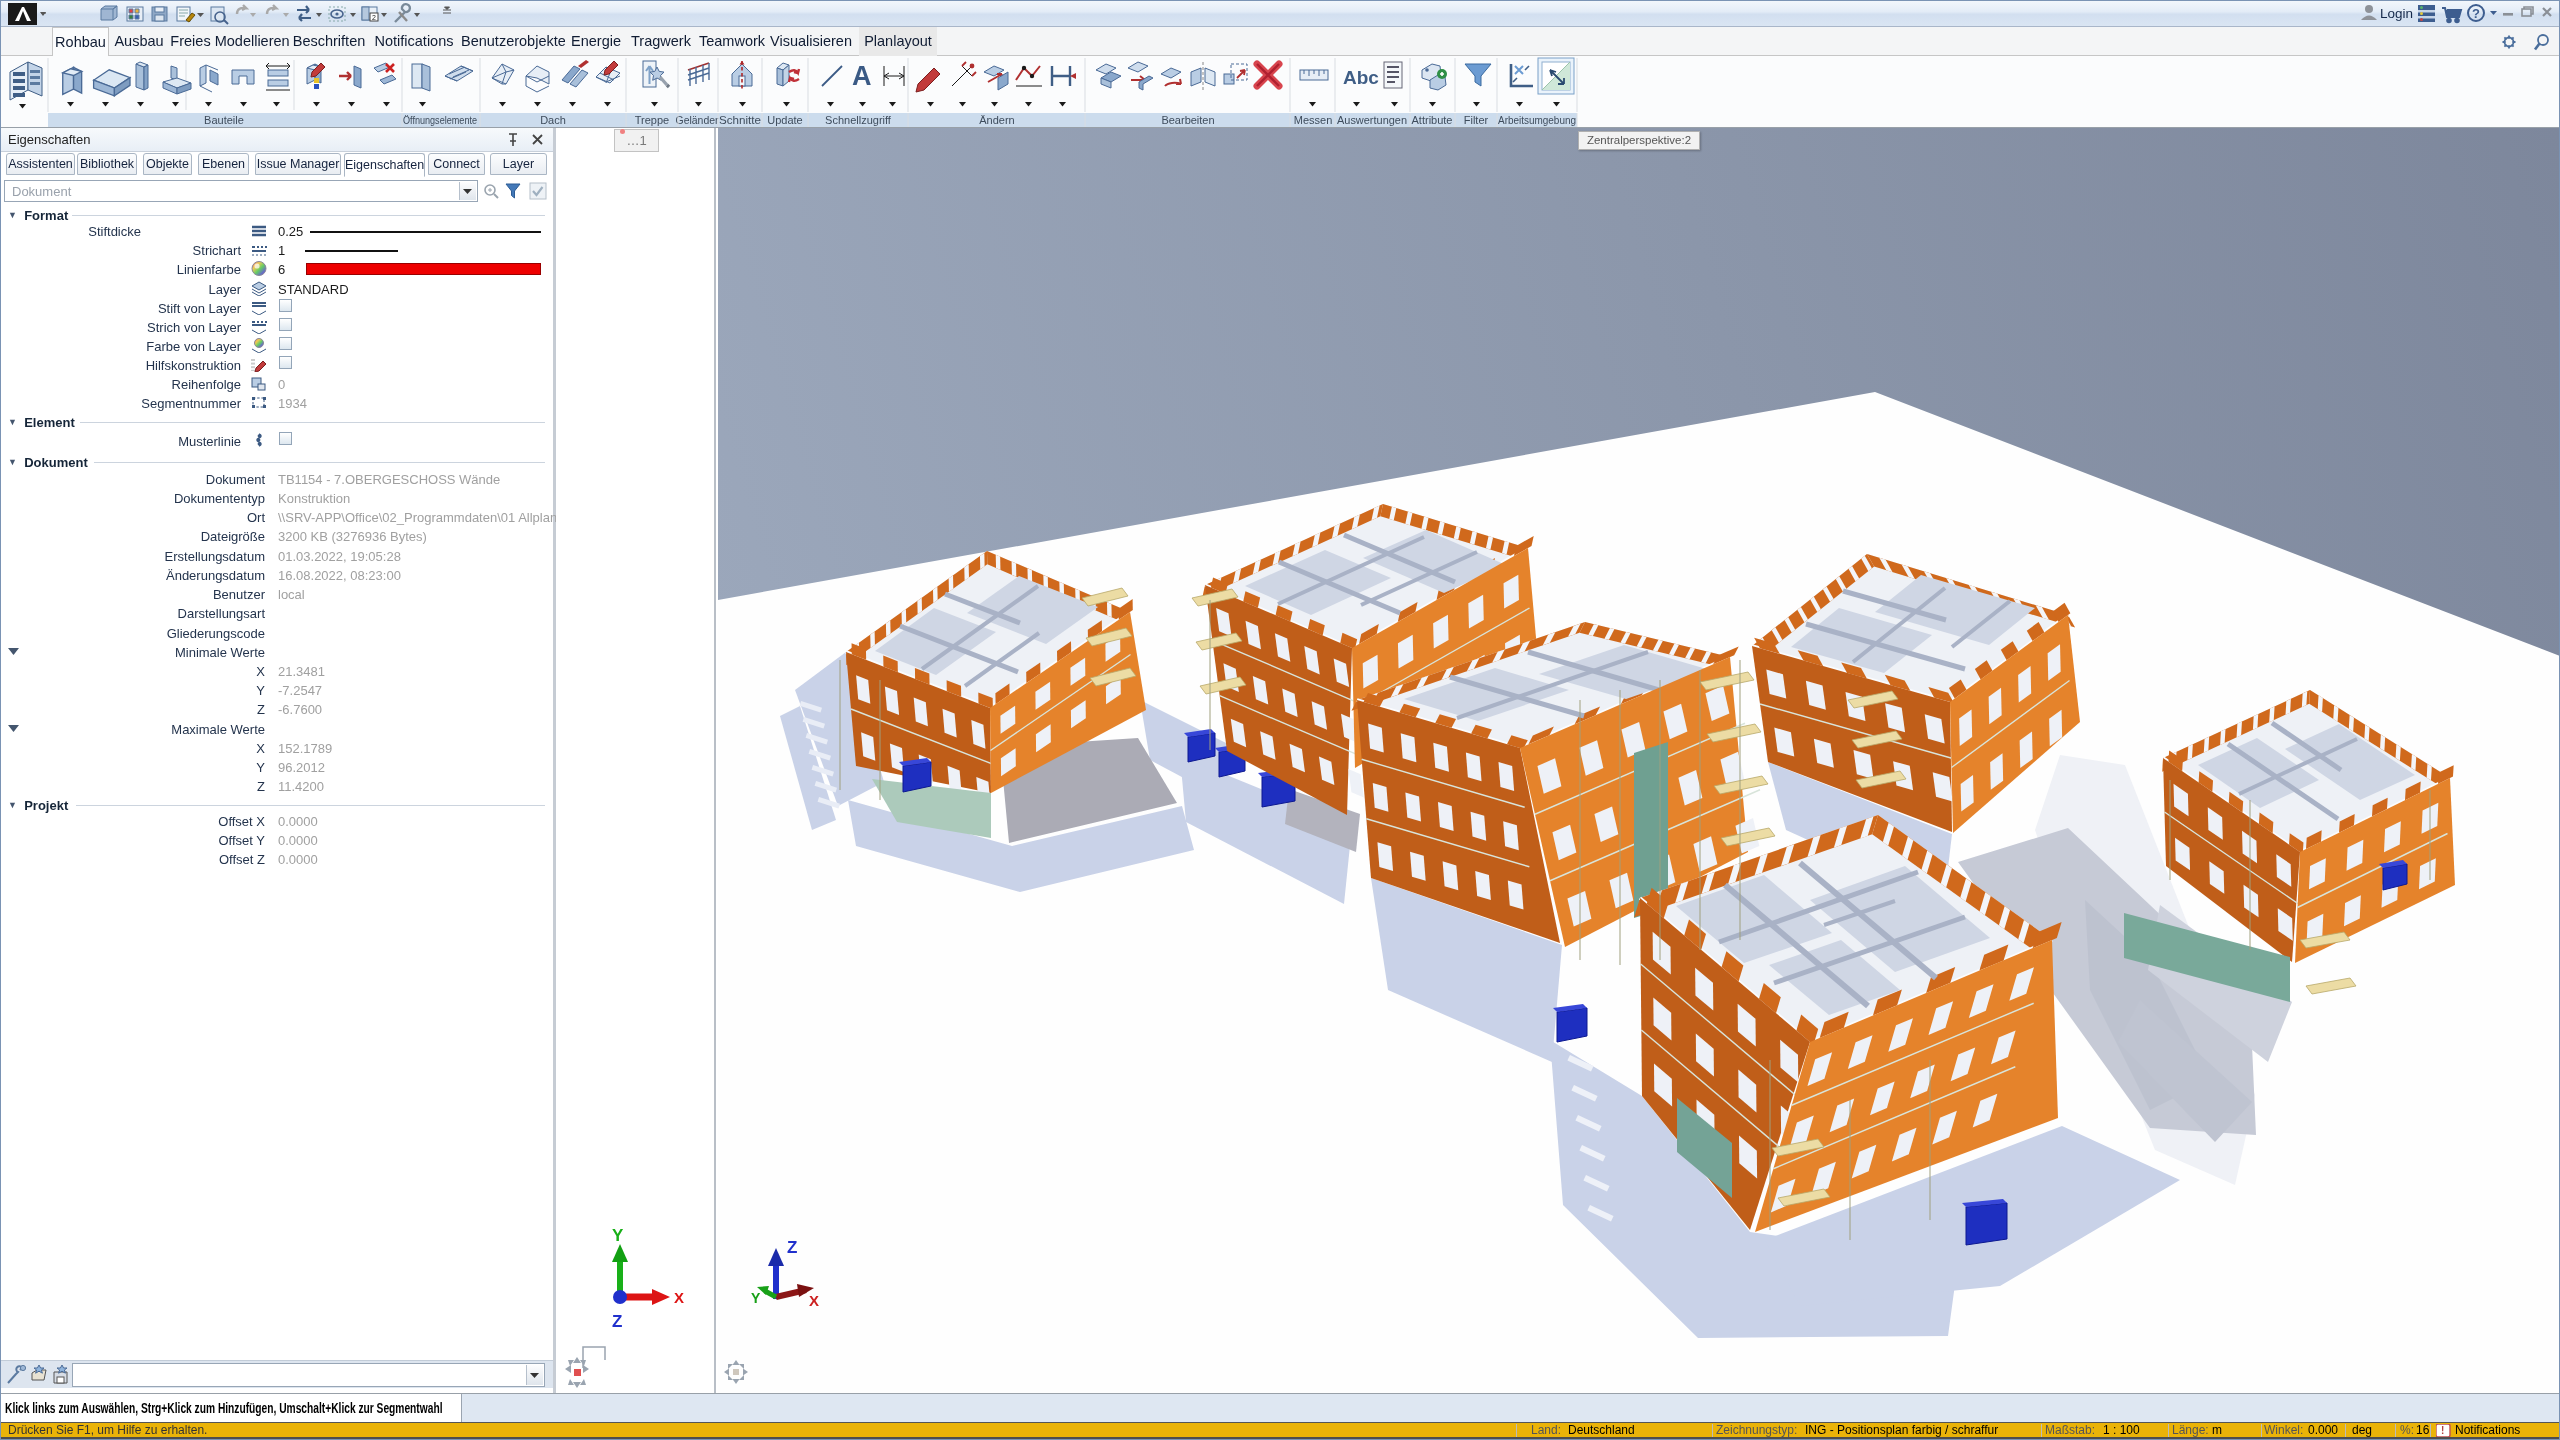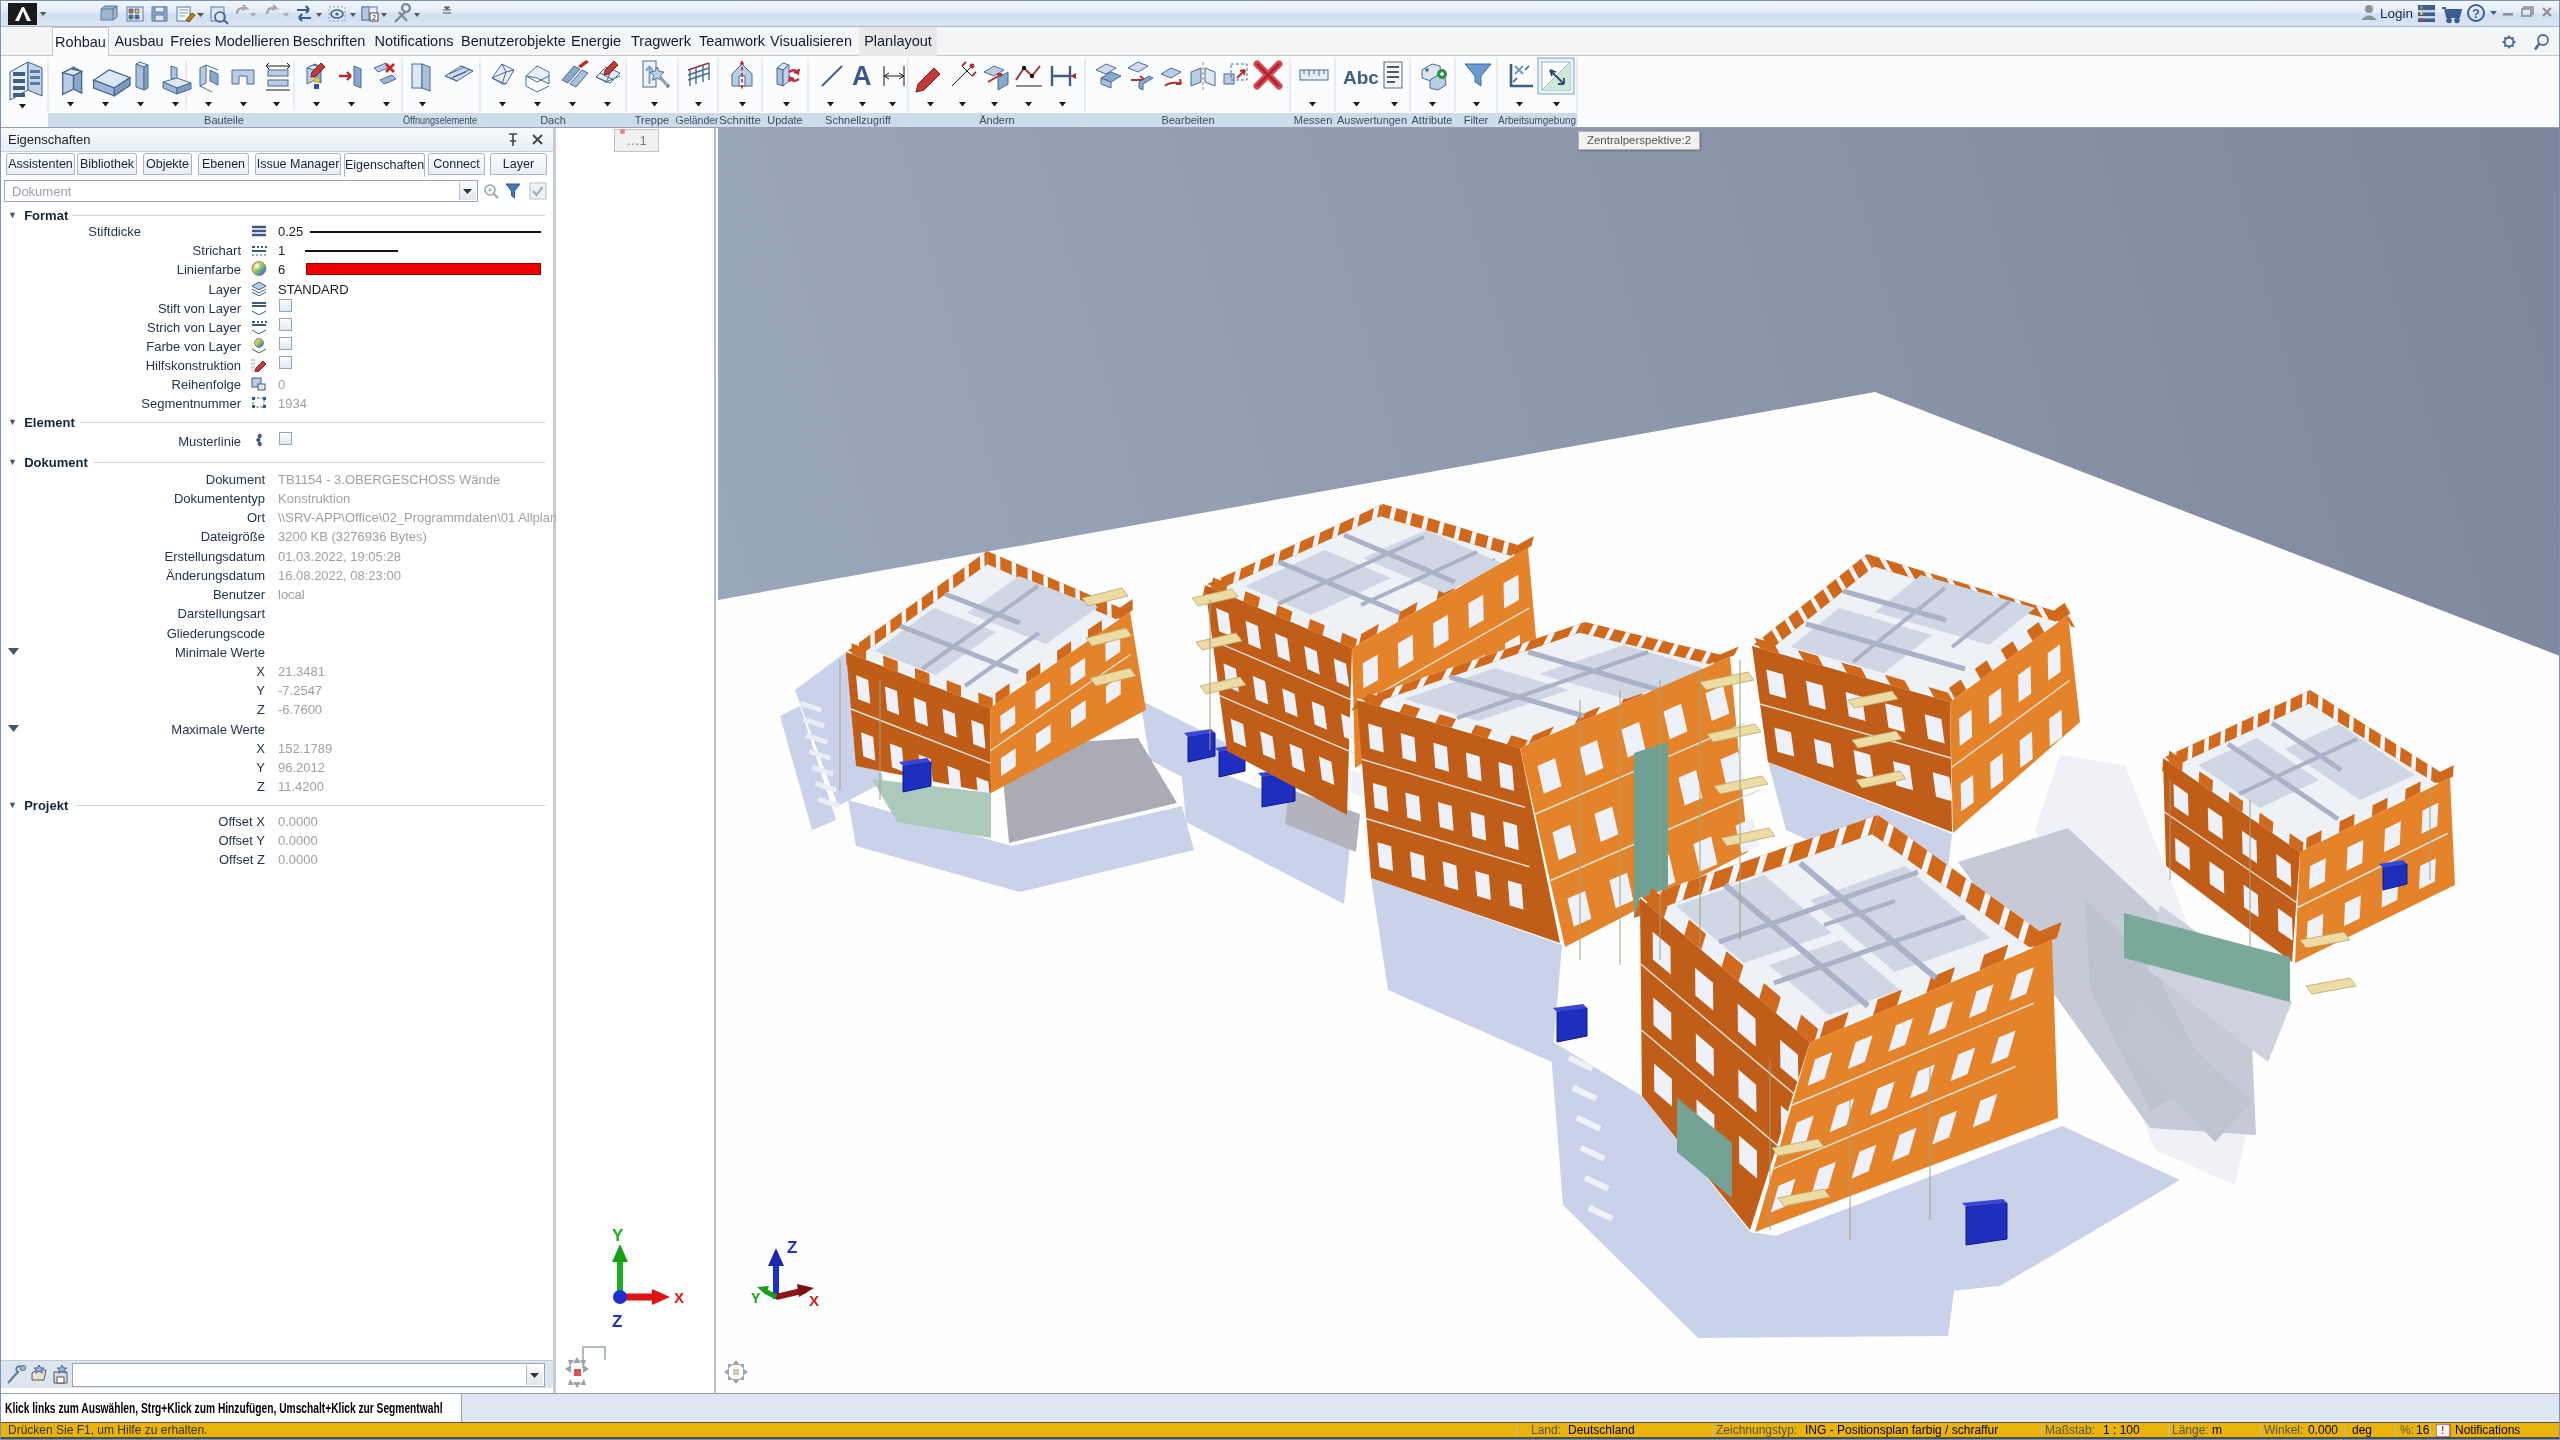--- a/index.html
+++ b/index.html
@@ -622,21 +622,21 @@
       <circle cx="8" cy="3" r="1.4" fill="#3c5a82"></circle>
       <circle cx="8" cy="7" r="1.4" fill="#3c5a82"></circle>
       <circle cx="8" cy="11" r="1.4" fill="#3c5a82"></circle>
     </svg>
   <div class="chk" style="top:304px"></div>
 
   <div class="sect" style="left:8px;top:327px"><span class="tri">▼</span>&nbsp; <b>Dokument</b></div>
   <div style="position:absolute;left:94px;top:334px;width:451px;height:1px;background:#ccd4de"></div>
   <div class="prow" style="top:342px;width:553px">
       <span class="plabel l2">Dokument</span>
-      <span class="pval">TB1154 - 3.OBERGESCHOSS Wände</span>
+      <span class="pval">TB1154 - 7.OBERGESCHOSS Wände</span>
     </div>
   <div class="prow" style="top:361px;width:553px">
       <span class="plabel l2">Dokumententyp</span>
       <span class="pval">Konstruktion</span>
     </div>
   <div class="prow" style="top:380px;width:553px">
       <span class="plabel l2">Ort</span>
       <span class="pval">\\SRV-APP\Office\02_Programmdaten\01 Allplan\</span>
     </div>
   <div class="prow" style="top:399px;width:553px">

